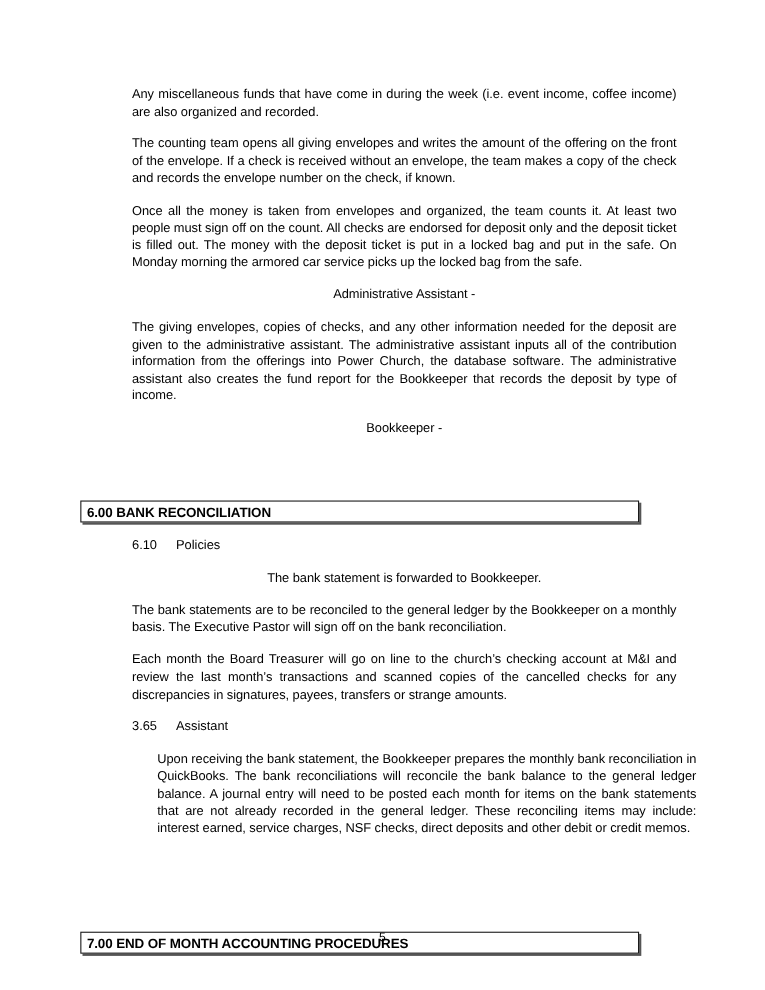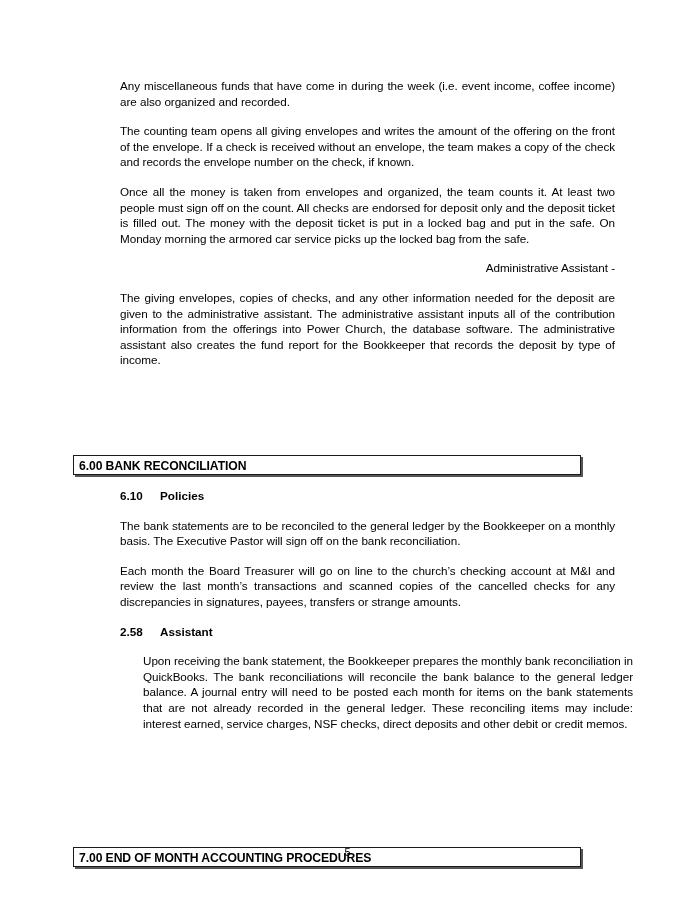--- a/index.html
+++ b/index.html
@@ -45,29 +45,29 @@
   }
 
   
   p.indent {
     margin-left: 23px;
     width: 490px;
   }
 
   
   p.plain {
-    text-align: right;
+    text-align: center;
   }
 
   
   .subhead {
     margin: 0 0 14px 0;
     font-size: 11.7px;
     line-height: 15.6px;
-    font-weight: bold;
+    font-weight: normal;
     text-align: left;
   }
   .subhead .num { display: inline-block; min-width: 40px; }
 
   
   .section-bar {
     position: absolute;
     left: 73px;
     width: 508px;
     height: 20px;
@@ -109,40 +109,42 @@
     <p class="para">Any miscellaneous funds that have come in during the week (i.e. event income, coffee income) are also organized and recorded.</p>
 
     <p class="para">The counting team opens all giving envelopes and writes the amount of the offering on the front of the envelope.  If a check is received without an envelope, the team makes a copy of the check and records the envelope number on the check, if known.</p>
 
     <p class="para">Once all the money is taken from envelopes and organized, the team counts it.  At least two people must sign off on the count.  All checks are endorsed for deposit only and the deposit ticket is filled out.  The money with the deposit ticket is put in a locked bag and put in the safe.  On Monday morning the armored car service picks up the locked bag from the safe.</p>
 
     <p class="para plain">Administrative Assistant -</p>
 
     <p class="para">The giving envelopes, copies of checks, and any other information needed for the deposit are given to the administrative assistant.  The administrative assistant inputs all of the contribution information from the offerings into Power Church, the database software.  The administrative assistant also creates the fund report for the Bookkeeper that records the deposit by type of income.</p>
 
+    <p class="para plain">Bookkeeper -</p>
 
   </div>
 
   <div class="section-bar" style="top:455px;">
     <span class="bar-text">6.00 BANK RECONCILIATION</span>
   </div>
 
   <div class="content" style="top:488px;">
 
     <div class="subhead">
       <span class="num">6.10</span><span>Policies</span>
     </div>
 
+    <p class="para plain">The bank statement is forwarded to Bookkeeper.</p>
 
     <p class="para">The bank statements are to be reconciled to the general ledger by the Bookkeeper on a monthly basis.  The Executive Pastor will sign off on the bank reconciliation.</p>
 
     <p class="para">Each month the Board Treasurer will go on line to the church’s checking account at M&amp;I and review the last month’s transactions and scanned copies of the cancelled checks for any discrepancies in signatures, payees, transfers or strange amounts.</p>
 
     <div class="subhead">
-      <span class="num">2.58</span><span>Assistant</span>
+      <span class="num">3.65</span><span>Assistant</span>
     </div>
 
     <p class="para indent">Upon receiving the bank statement, the Bookkeeper prepares the monthly bank reconciliation in QuickBooks. The bank reconciliations will reconcile the bank balance to the general ledger balance.  A journal entry will need to be posted each month for items on the bank statements that are not already recorded in the general ledger.  These reconciling items may include: interest earned, service charges, NSF checks, direct deposits and other debit or credit memos.</p>
 
   </div>
 
   <div class="section-bar" style="top:819px;margin-top:28px;">
     <span class="bar-text">7.00 END OF MONTH ACCOUNTING PROCEDURES</span>
   </div>
 

